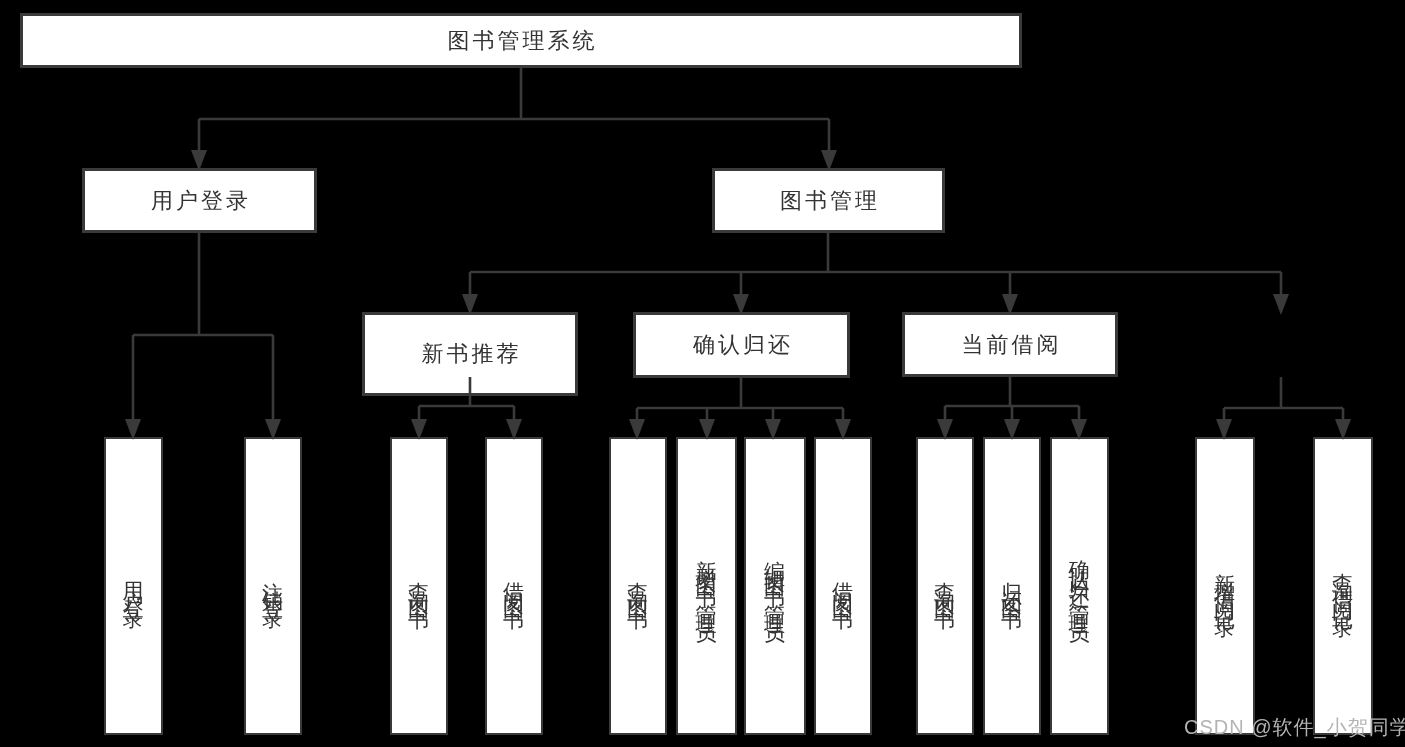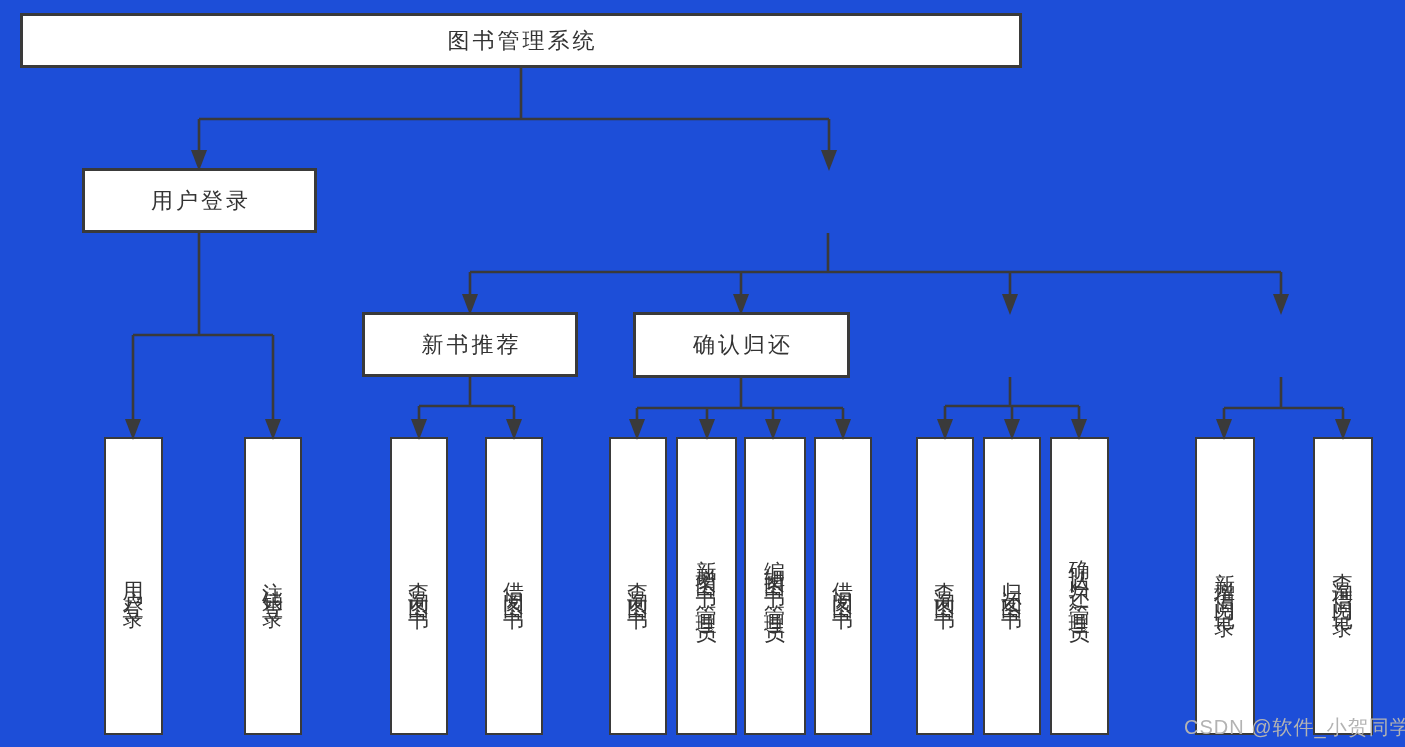--- a/index.html
+++ b/index.html
@@ -1,20 +1,20 @@
 <!DOCTYPE html>
 <html><head>
 <meta charset="utf-8">
 <style>
   html, body { margin: 0; padding: 0; background: #ffffff; }
   .canvas {
     position: relative;
     width: 1405px;
     height: 747px;
-    background: #1d4ed8;
+    background: #000000;
     font-family: "Liberation Sans", sans-serif;
     overflow: hidden;
   }
   .connector-svg {
     position: absolute;
     left: 0; top: 0;
     width: 1405px; height: 747px;
     z-index: 2;
     pointer-events: none;
   }
@@ -103,23 +103,25 @@
       <polygon points="1004,419 1020,419 1012,440"></polygon>
       <polygon points="1071,419 1087,419 1079,440"></polygon>
       <polygon points="1216,419 1232,419 1224,440"></polygon>
       <polygon points="1335,419 1351,419 1343,440"></polygon>
     </g>
   </svg>
 
   <div class="box h-box" style="left:20px; top:13px; width:1002px; height:55px;">图书管理系统</div>
 
   <div class="box h-box" style="left:82px; top:168px; width:235px; height:65px;">用户登录</div>
+  <div class="box h-box" style="left:712px; top:168px; width:233px; height:65px;">图书管理</div>
 
-  <div class="box h-box" style="left:362px; top:312px; width:216px; height:65px;">新书推荐</div>
+  <div class="box h-box" style="left:362px; top:312px; width:216px; height:84px;">新书推荐</div>
   <div class="box h-box" style="left:633px; top:312px; width:217px; height:66px;">确认归还</div>
+  <div class="box h-box" style="left:902px; top:312px; width:216px; height:65px;">当前借阅</div>
 
   <div class="box v-box" style="left:104px; width:59px;">
     <span class="v-text">用户登录</span>
   </div>
   <div class="box v-box" style="left:244px; width:58px;">
     <span class="v-text">注销登录</span>
   </div>
   <div class="box v-box" style="left:390px; width:58px;">
     <span class="v-text">查询图书</span>
   </div>

